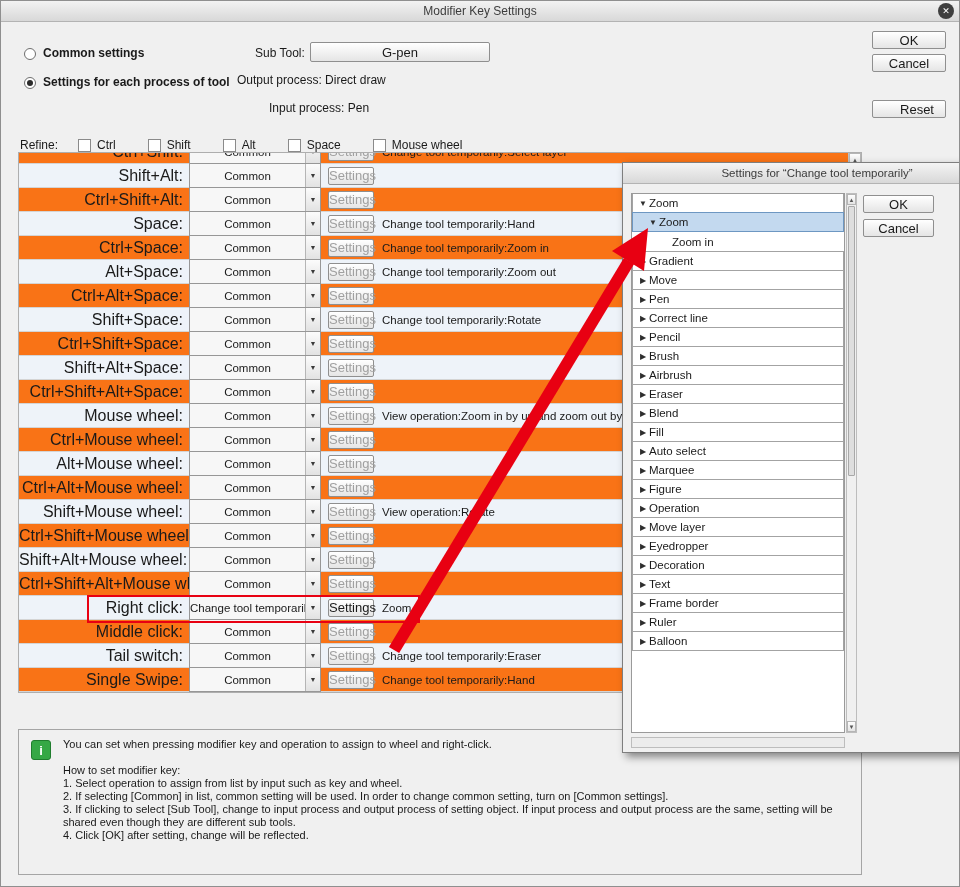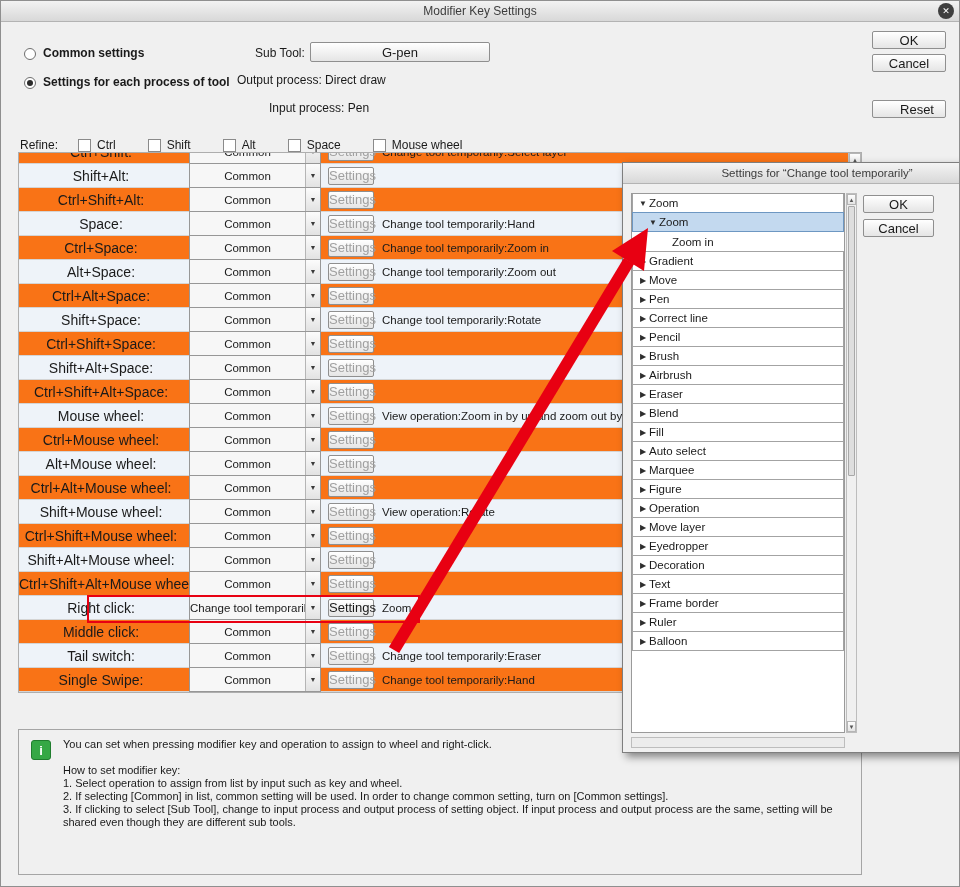--- a/index.html
+++ b/index.html
@@ -46,21 +46,21 @@
   .chk-item { display:flex; align-items:center; margin-right:32px; }
   .checkbox { width:13px; height:13px; background:#fff; border:1px solid #8a8a8a; margin-right:6px; }
 
   
   .key-table { position:absolute; left:18px; top:152px; width:844px; height:541px;
     border:1px solid #aeaeae; background:#fff; overflow:hidden; }
   .key-rows { position:absolute; left:0; top:0; width:831px; }
   .key-rows > .key-row:first-child { margin-top:-13px; }
   .key-row { display:flex; align-items:center; height:24px; background:#f97316; border-bottom:1px solid #d4d4d4; }
   .key-row.alt { background:#eef3f9; }
-  .row-label { width:170px; text-align:center; padding-right:6px; font-size:14px; white-space:nowrap; }
+  .row-label { width:170px; text-align:right; padding-right:6px; font-size:16px; white-space:nowrap; }
   .key-row .dropdown { width:132px; }
   .settings-btn { width:46px; height:18px; line-height:16px; margin-left:7px; }
   .row-desc { margin-left:8px; font-size:11.5px; white-space:nowrap; }
 
   .scrollbar-v { position:absolute; right:0; top:0; width:13px; height:100%;
     background:#f0f0f0; border-left:1px solid #c0c0c0; }
   .scroll-arrow { height:13px; border:1px solid #b5b5b5; background:linear-gradient(#fdfdfd,#e4e4e4);
     font-size:6px; color:#555; display:flex; align-items:center; justify-content:center; }
   .scroll-arrow.bottom { position:absolute; bottom:0; left:0; right:0; }
   .scroll-thumb { position:absolute; left:1px; right:1px; top:14px; height:235px;
@@ -384,20 +384,21 @@
 </div>
 
 <div class="info-box">
   <div class="info-icon">i</div>
   <div class="info-text">
     <div>You can set when pressing modifier key and operation to assign to wheel and right-click.</div>
     <div class="info-howto">How to set modifier key:</div>
     <div>1. Select operation to assign from list by input such as key and wheel.</div>
     <div>2. If selecting [Common] in list, common setting will be used. In order to change common setting, turn on [Common settings].</div>
     <div>3. If clicking to select [Sub Tool], change to input process and output process of setting object. If input process and output process are the same, setting will be shared even though they are different sub tools.</div>
+    <div>4. Click [OK] after setting, change will be reflected.</div>
   </div>
 </div>
 
 <div class="overlay">
   <div class="overlay-titlebar">
     <span>Settings for “Change tool temporarily”</span>
     <span class="close-btn">✕</span>
   </div>
   <div class="tree">
       <div class="tree-item lvl0 boxed">

